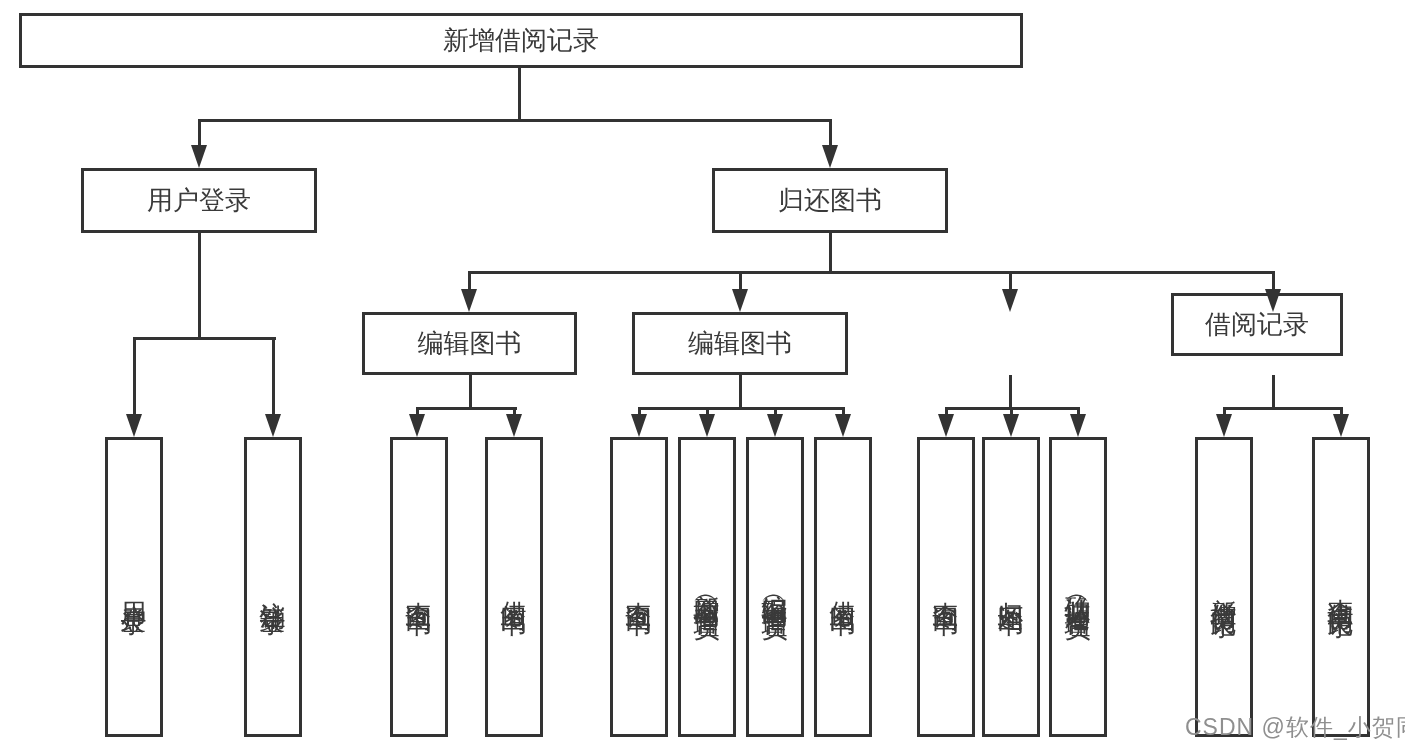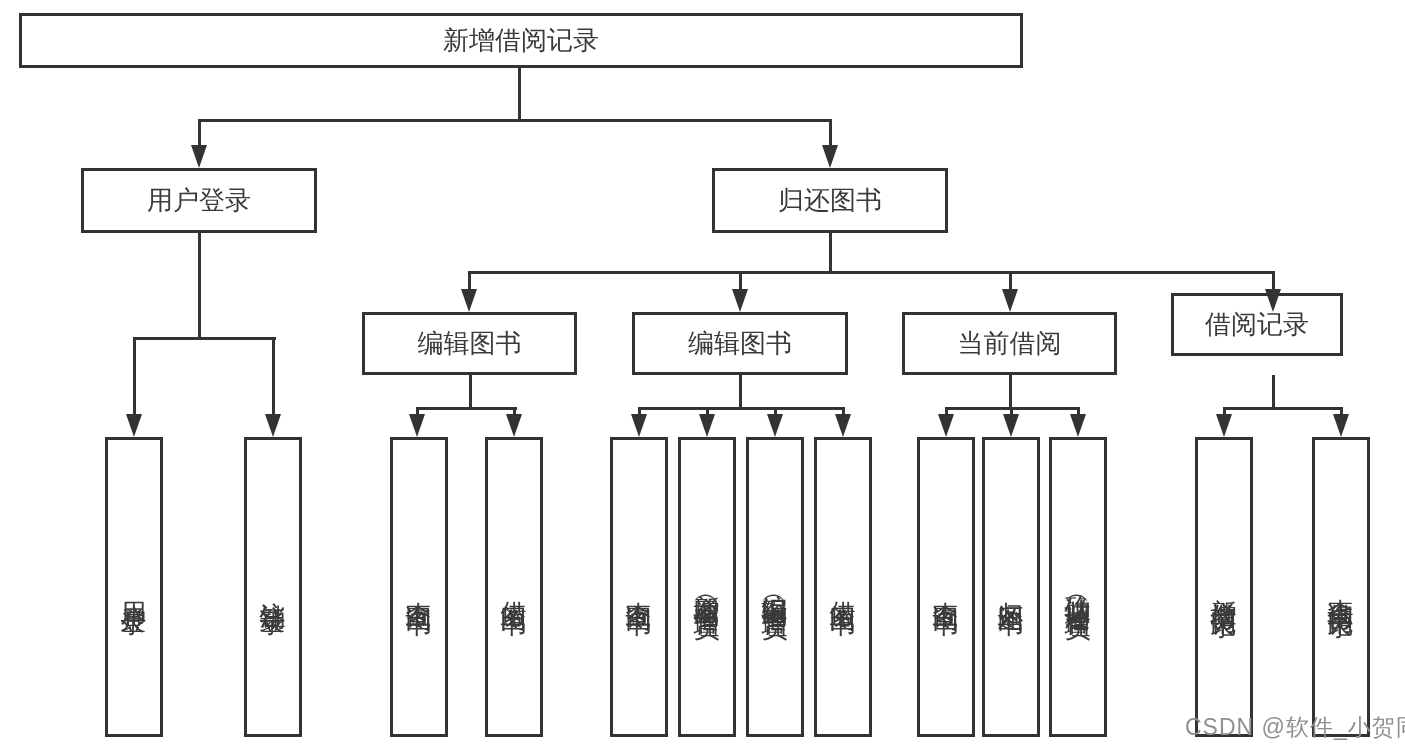--- a/index.html
+++ b/index.html
@@ -38,21 +38,20 @@
 
 <div id="stage">
 
   <div class="node" style="left:19px;top:13px;width:1004px;height:55px">新增借阅记录</div>
 
   <div class="node" style="left:81px;top:168px;width:236px;height:65px">用户登录</div>
   <div class="node" style="left:712px;top:168px;width:236px;height:65px">归还图书</div>
 
   <div class="node" style="left:362px;top:312px;width:215px;height:63px">编辑图书</div>
   <div class="node" style="left:632px;top:312px;width:216px;height:63px">编辑图书</div>
-  <div class="node" style="left:902px;top:312px;width:215px;height:63px">当前借阅</div>
   <div class="node" style="left:1171px;top:293px;width:172px;height:63px">借阅记录</div>
 
   <div class="leaf" style="left:105px">
     <span class="vtext">用户登录</span>
     </div>
   <div class="leaf" style="left:244px">
     <span class="vtext">注销登录</span>
     </div>
   <div class="leaf" style="left:390px">
     <span class="vtext">查询图书</span>

